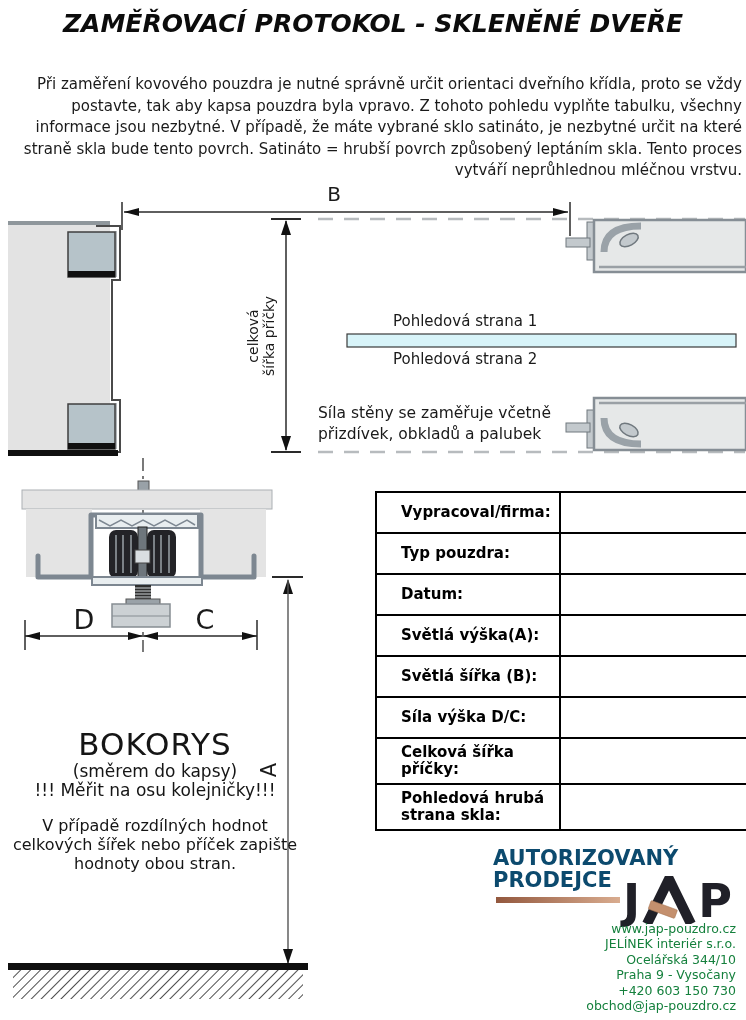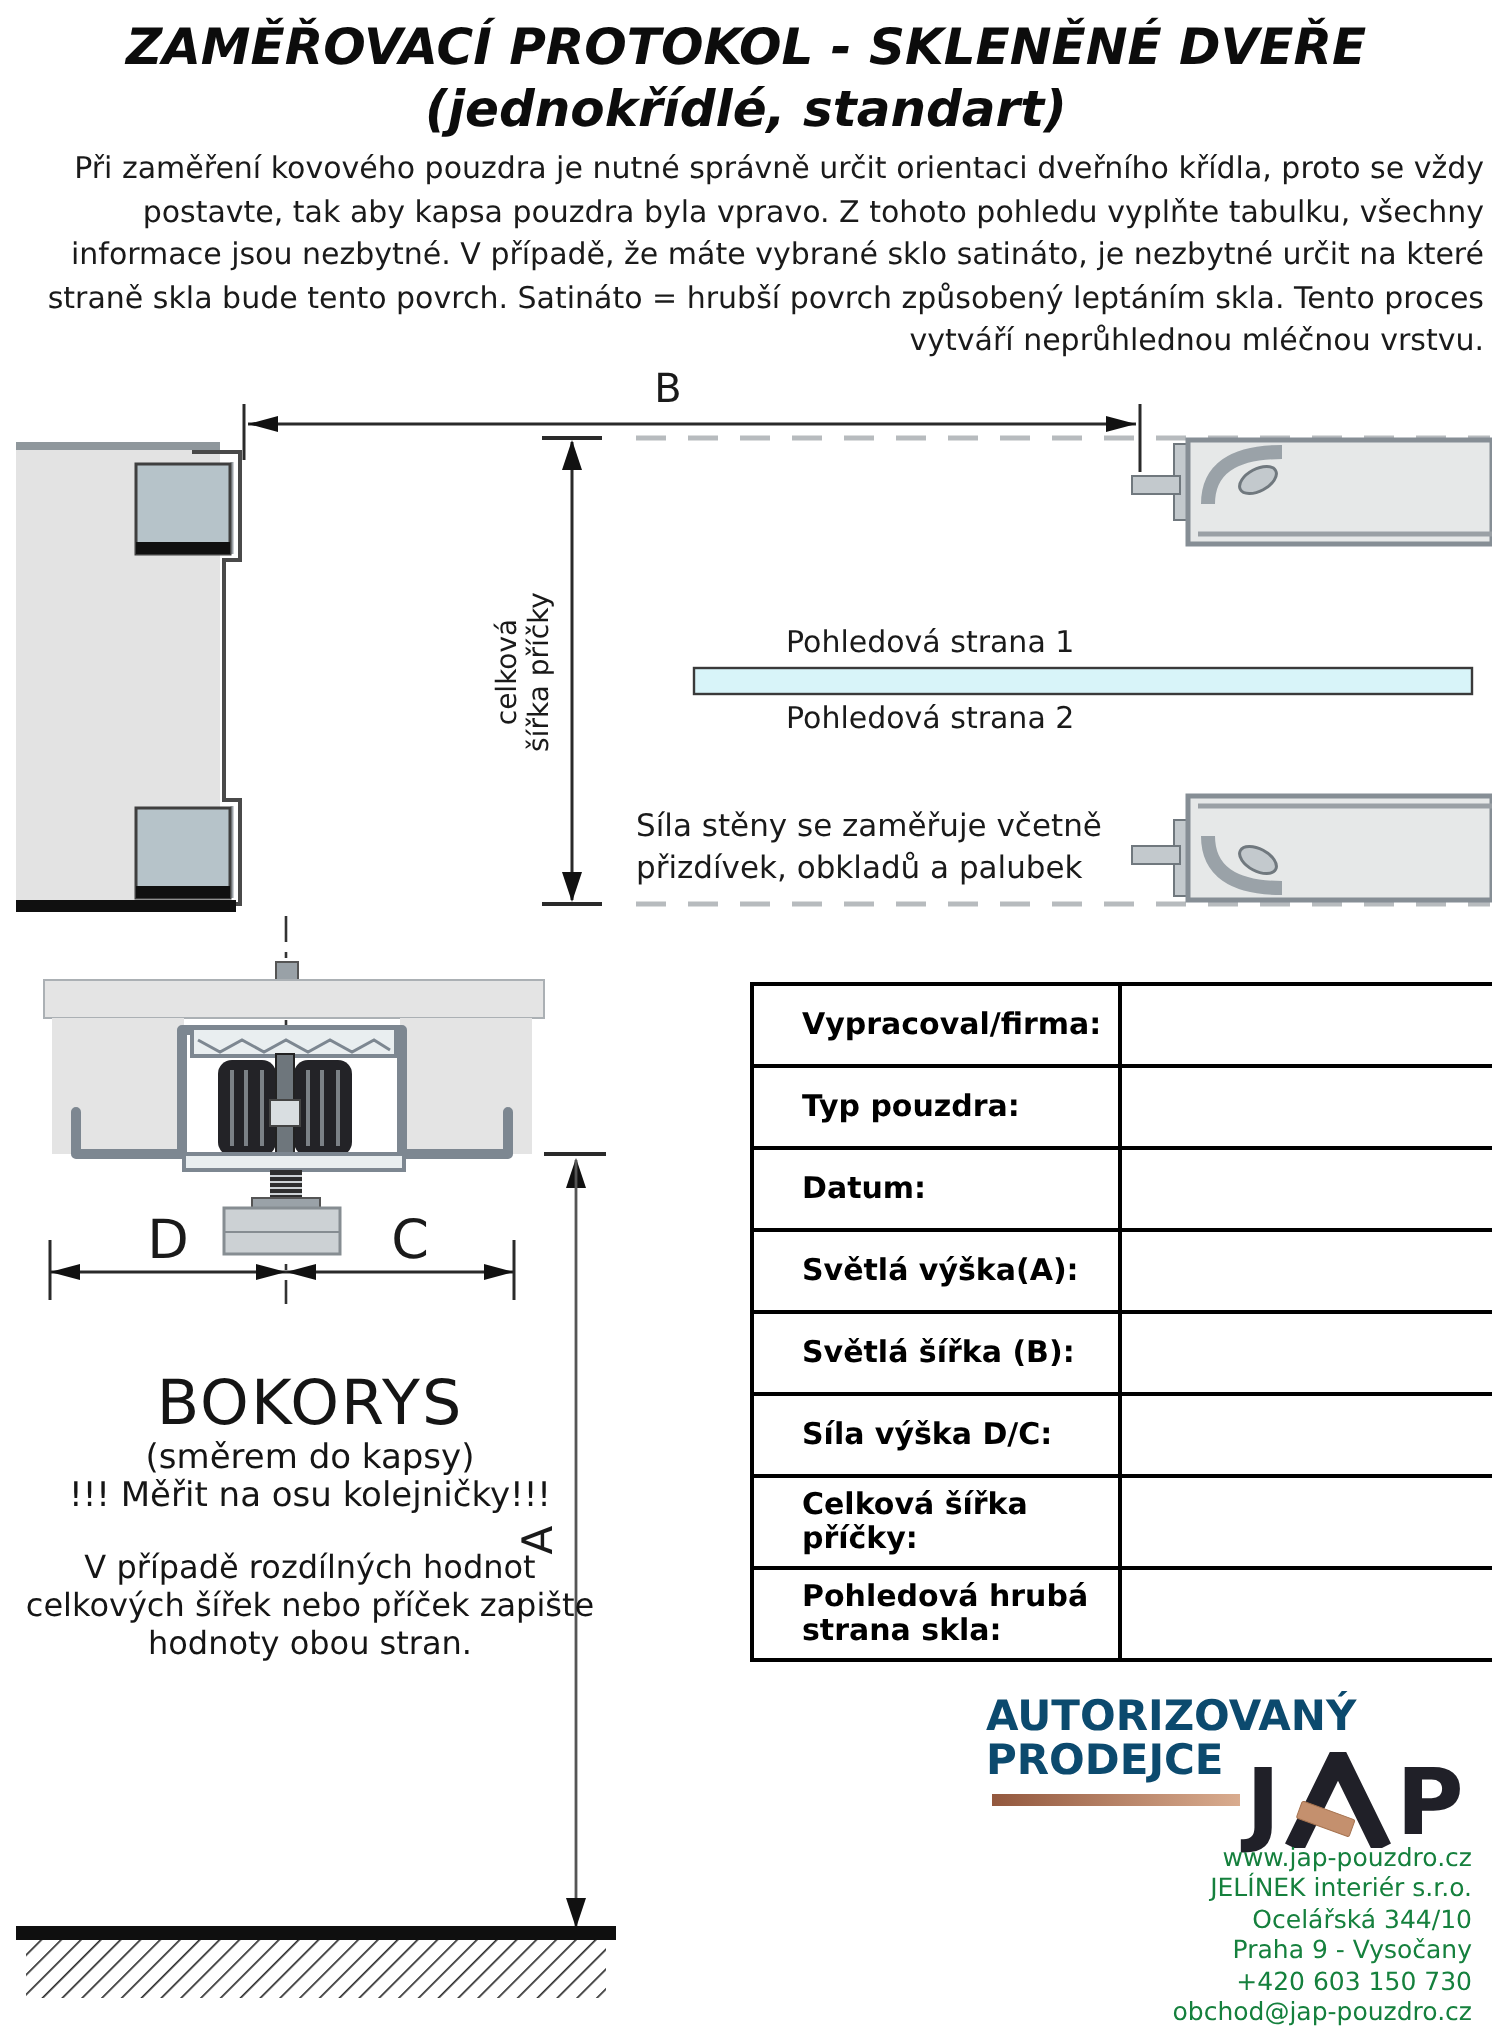--- a/index.html
+++ b/index.html
@@ -7,21 +7,21 @@
     position:relative;width:746px;height:1020px;background:#fff;overflow:hidden;
     font-family:"DejaVu Sans",sans-serif;color:#111;
   }
   .abs{position:absolute;}
   
   .title{left:0;top:8px;width:746px;text-align:center;font-weight:bold;font-size:25px;line-height:31px;color:#0c0c0c;letter-spacing:0;font-style:italic;}
   .intro{left:8px;top:74px;width:734px;font-size:15px;line-height:21.6px;color:#1a1a1a;text-align:right;}
   
   svg text{font-family:"DejaVu Sans",sans-serif;fill:#1a1a1a;}
   
-  .bok{left:5px;top:684px;width:300px;text-align:center;color:#151515;}
+  .bok{left:5px;top:726px;width:300px;text-align:center;color:#151515;}
   .bok .h{font-size:31px;font-weight:normal;letter-spacing:1px;line-height:36px;}
   .bok .s{font-size:17px;line-height:19px;margin-top:0;}
   .bok .w{font-size:17px;line-height:19px;}
   .bok .n{font-size:16px;line-height:19px;margin-top:16px;}
   
   table.form{position:absolute;left:375px;top:491px;border-collapse:collapse;width:360px;table-layout:fixed;}
   table.form td{border:2px solid #000;vertical-align:middle;padding:3px 2px 3px 24px;margin-left:26px;}
   table.form td.lbl{width:156px;font-size:15px;font-weight:bold;line-height:17px;color:#000;}
   table.form td.val{width:194px;}
   table.form tr.r1 td{height:33px;}
@@ -33,21 +33,20 @@
   .jap .sr{position:absolute;width:1px;height:1px;overflow:hidden;clip:rect(0 0 0 0);}
   .contact{right:10px;top:921px;text-align:right;font-size:12.5px;line-height:15.4px;color:#15803d;}
 </style>
 </head>
 <body>
 
 <div class="canvas">
 
   <div class="abs title">
     <div>ZAMĚŘOVACÍ PROTOKOL - SKLENĚNÉ DVEŘE</div>
-    <div>(jednokřídlé, standart)</div>
   </div>
 
   <div class="abs intro">Při zaměření kovového pouzdra je nutné správně určit orientaci dveřního křídla, proto se vždy postavte, tak aby kapsa pouzdra byla vpravo. Z tohoto pohledu vyplňte tabulku, všechny informace jsou nezbytné. V případě, že máte vybrané sklo satináto, je nezbytné určit na které straně skla bude tento povrch. Satináto = hrubší povrch způsobený leptáním skla. Tento proces vytváří neprůhlednou mléčnou vrstvu.</div>
 
   <svg class="abs" style="left:0;top:185px" width="746" height="275" viewBox="0 185 746 275">
 
     <g stroke="#b7bbbe" stroke-width="2.5" stroke-dasharray="15 11">
       <line x1="318" y1="219" x2="745" y2="219"></line>
       <line x1="318" y1="452" x2="745" y2="452"></line>
     </g>

